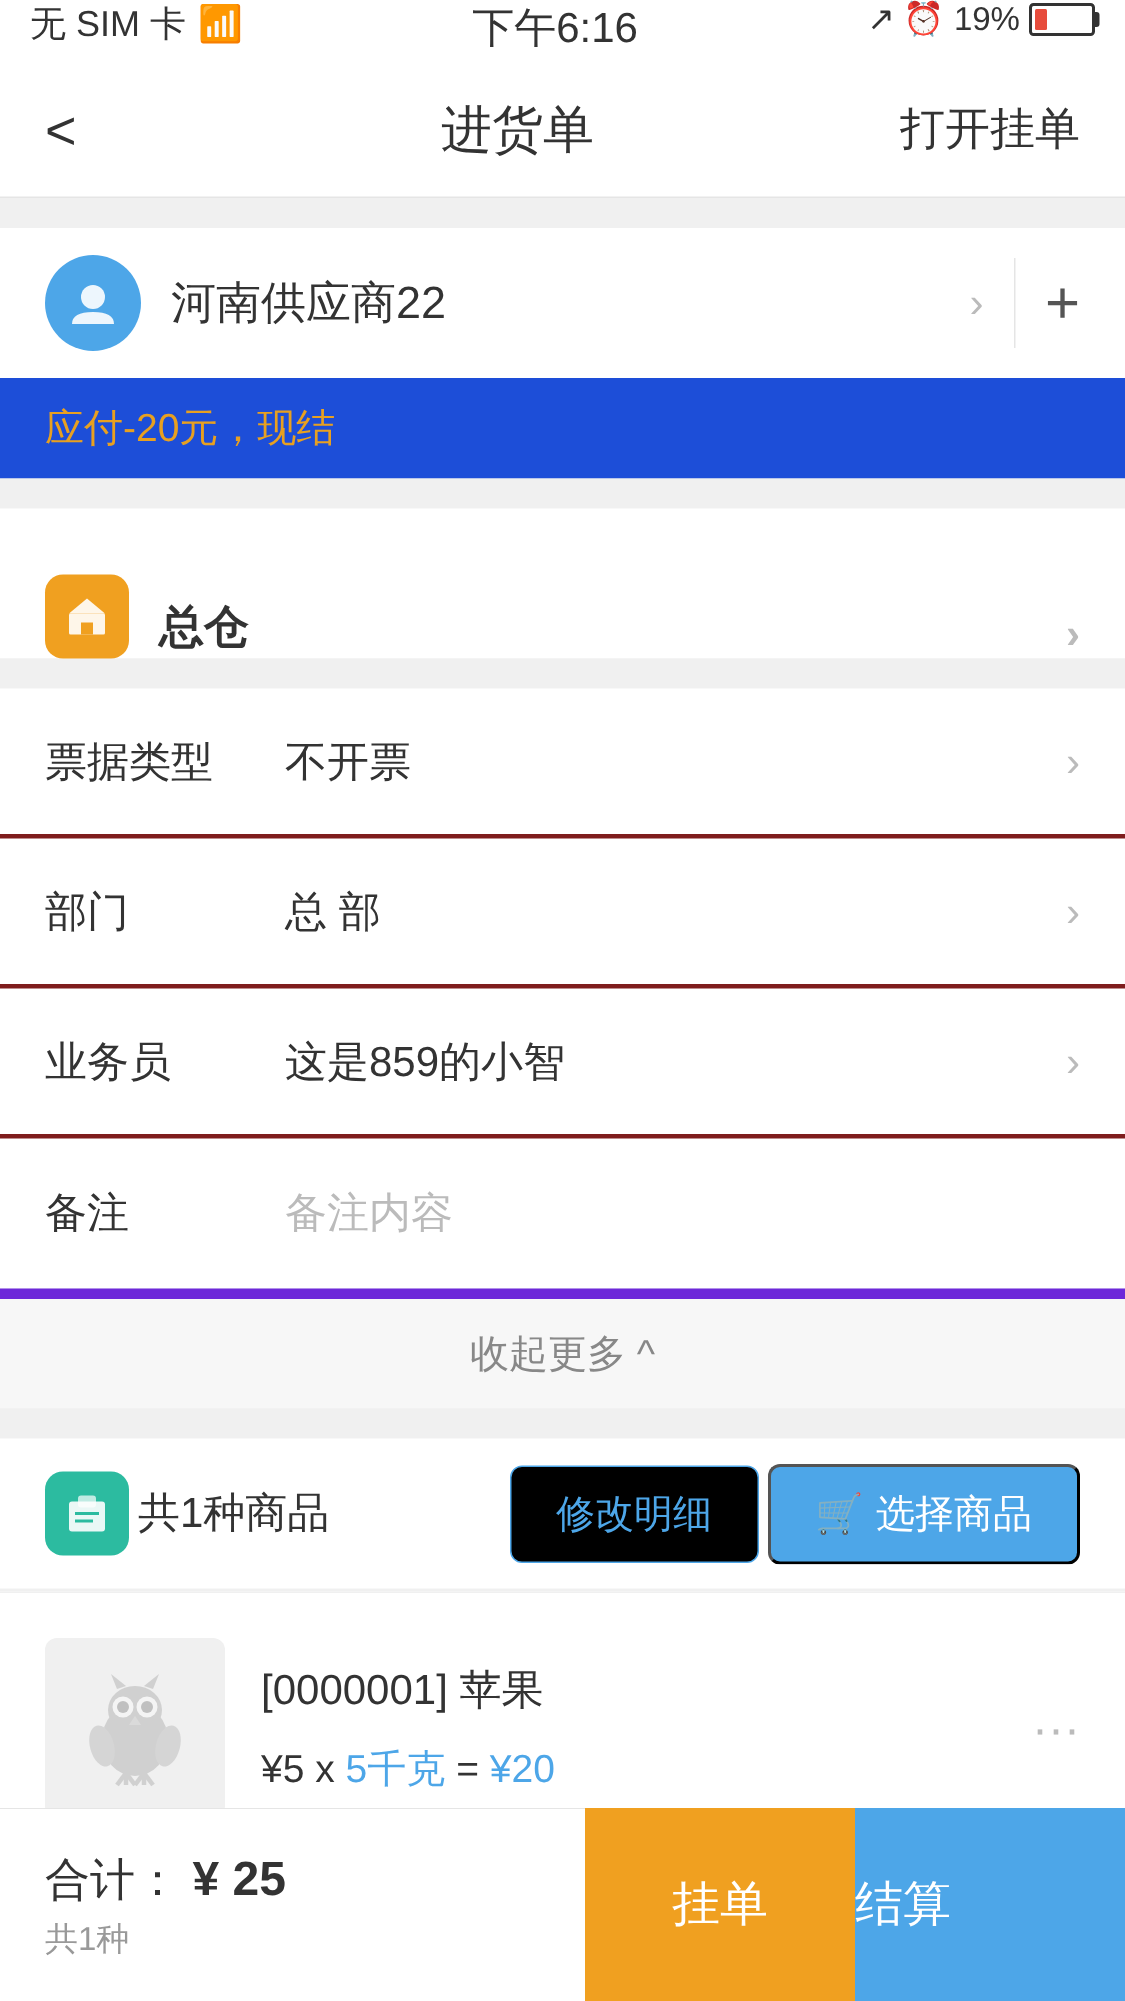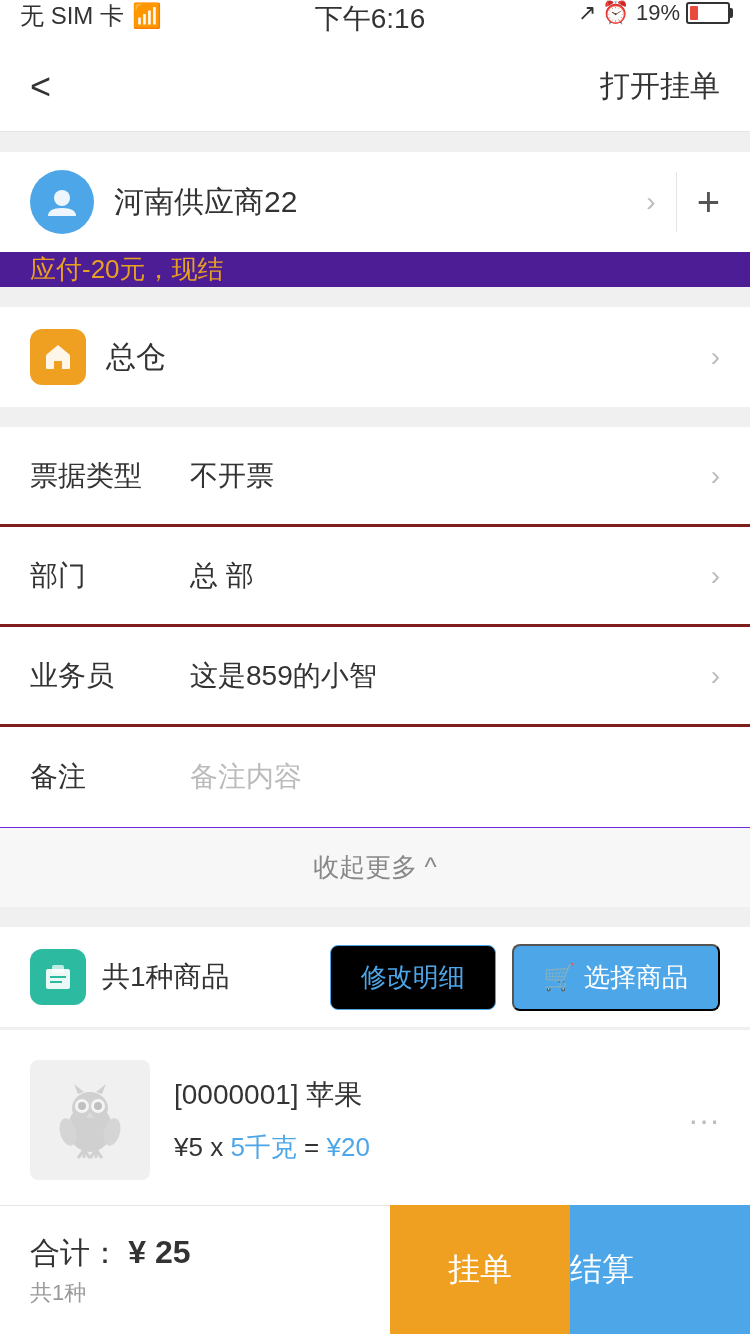--- a/index.html
+++ b/index.html
@@ -64,33 +64,34 @@
       width: 64px; height: 64px; border-radius: 50%; background: #4da6e8;
       display: flex; align-items: center; justify-content: center; margin-right: 20px; flex-shrink: 0;
     }
     .supplier-name { flex: 1; font-size: 30px; color: #333; }
     .chevron { color: #bbb; font-size: 28px; }
     .divider-v { width: 1px; height: 60px; background: #e5e5e5; margin: 0 20px; }
     .add-btn { font-size: 40px; color: #555; }
 
     
     .notice-bar {
-      background: #4c1d95;
-      padding: 0 30px;
+      background: #1d4ed8;
+      padding: 16px 30px;
       color: #e8a020;
       font-size: 26px;
     }
 
     
     .warehouse-section {
       background: #fff;
       display: flex;
-      align-items: center;
+      align-items: flex-end;
       padding: 0 30px;
       height: 100px;
+      font-weight: bold;
     }
     .warehouse-icon {
       width: 56px; height: 56px; border-radius: 12px; background: #f0a020;
       display: flex; align-items: center; justify-content: center; margin-right: 20px; flex-shrink: 0;
     }
     .warehouse-name { flex: 1; font-size: 30px; color: #333; }
 
     
     .form-section { background: #fff; }
     .form-row {
@@ -101,28 +102,28 @@
     .form-label { font-size: 28px; color: #333; width: 120px; flex-shrink: 0; }
     .form-value { flex: 1; font-size: 28px; color: #333; padding-left: 40px; }
     .form-placeholder { color: #bbb; }
 
     
     .collapse-row {
       background: #f7f7f7;
       height: 80px;
       display: flex; align-items: center; justify-content: center;
       color: #888; font-size: 26px;
-      border-top: 1px solid #6d28d9;
+      border-top: 7px solid #6d28d9;
     }
 
     
     .product-header {
       background: #fff;
       display: flex; align-items: center; padding: 0 30px;
-      height: 100px; gap: 16px;
+      height: 100px; gap: 6px;
     }
     .product-header-icon {
       width: 56px; height: 56px; border-radius: 12px; background: #2cbba0;
       display: flex; align-items: center; justify-content: center;
     }
     .product-count { flex: 1; font-size: 28px; color: #333; }
     .btn-outline {
       border: 1.5px solid #4da6e8; color: #4da6e8; background: #000000;
       padding: 14px 30px; border-radius: 8px; font-size: 26px; cursor: pointer;
     }
@@ -194,20 +195,21 @@
     <span>⏰</span>
     <span>19%</span>
     <div class="battery-icon">
       <div class="battery-fill"></div>
     </div>
   </div>
 </div>
 
 <div class="nav-bar">
   <span class="nav-back">&lt;</span>
+  <span class="nav-title">进货单</span>
   <span class="nav-action">打开挂单</span>
 </div>
 
 <div class="section-gap"></div>
 
 <div class="supplier-section">
   <div class="supplier-avatar">
     <svg width="36" height="36" viewBox="0 0 36 36" fill="none" xmlns="http://www.w3.org/2000/svg">
       <circle cx="18" cy="14" r="8" fill="white" opacity="0.9"></circle>
       <path d="M4 32 Q4 24 18 24 Q32 24 32 32" fill="white" opacity="0.9"></path>

